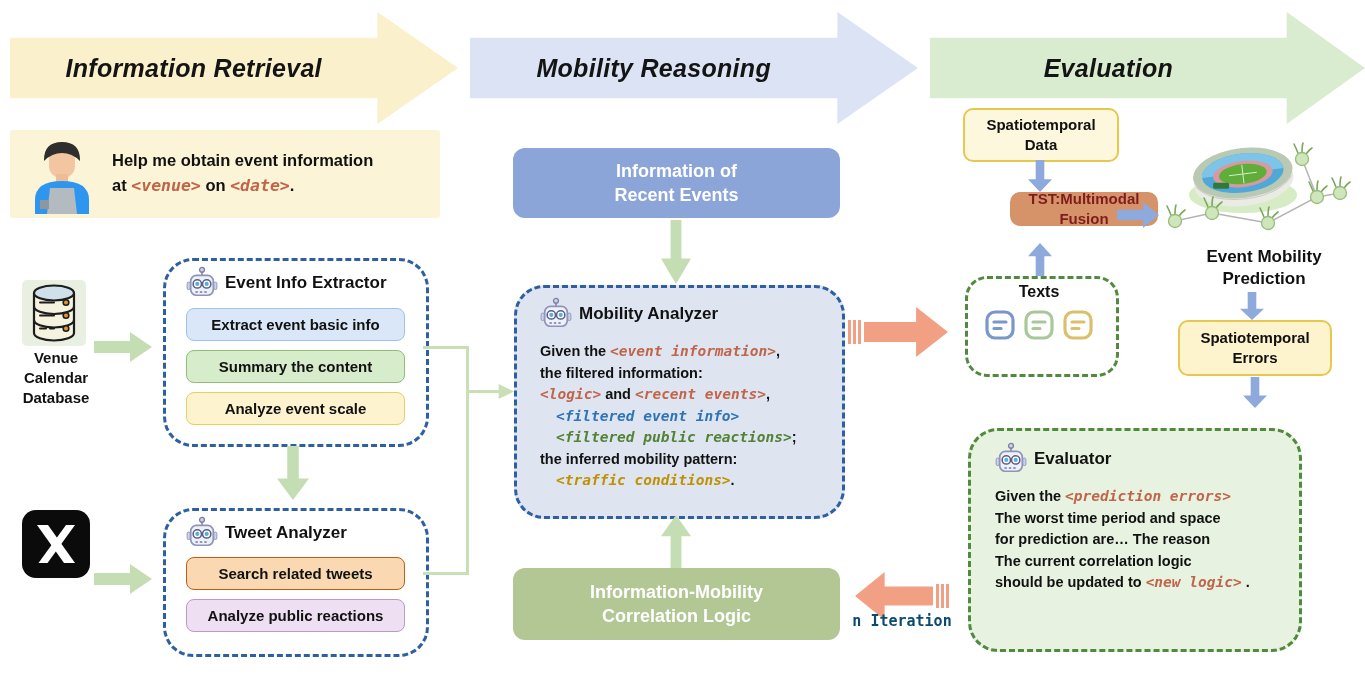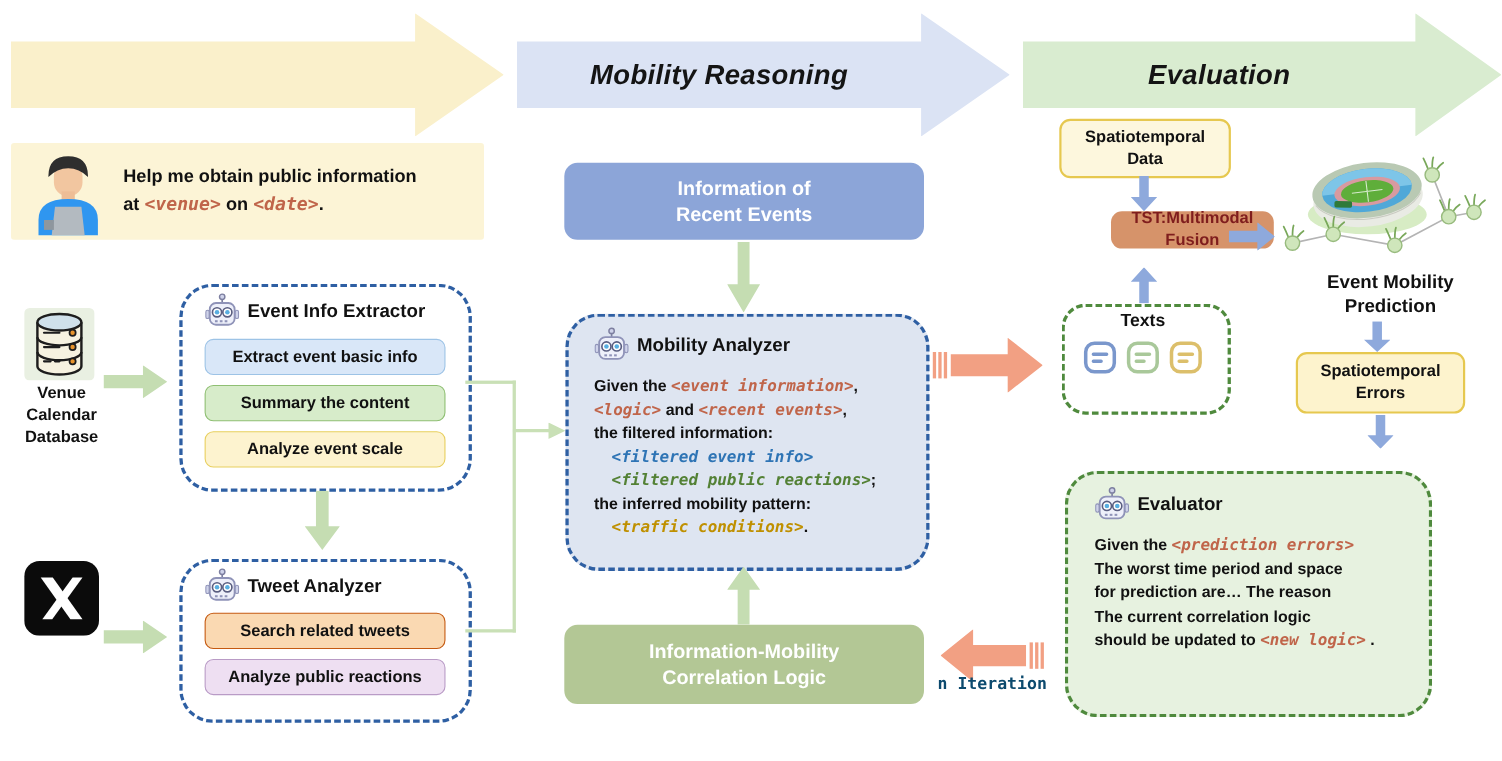--- a/index.html
+++ b/index.html
@@ -87,41 +87,42 @@
       </g>
       <g id="gnode-sym">
         <path d="M-4,-6 q-2,-5 -4,-9 M0,-6 q0,-7 1,-10 M4,-5 q3,-4 6,-6" stroke="#79a85a" stroke-width="1.6" fill="none" stroke-linecap="round"></path>
         <circle r="6.5" fill="#cfe6bb" stroke="#98bb7e" stroke-width="1.3"></circle>
       </g>
     </defs>
   </svg>
 
   <div class="abs banner" style="left:10px;top:12px;width:448px;">
     <div class="banner-shape bg-yellow"></div>
+    <div class="banner-label">Information Retrieval</div>
   </div>
   <div class="abs banner" style="left:470px;top:12px;width:448px;">
     <div class="banner-shape bg-blue"></div>
     <div class="banner-label">Mobility Reasoning</div>
   </div>
   <div class="abs banner" style="left:930px;top:12px;width:435px;">
     <div class="banner-shape bg-green"></div>
     <div class="banner-label">Evaluation</div>
   </div>
 
   <div class="abs" style="left:10px;top:130px;width:430px;height:88px;background:#fcf4d6;border-radius:3px;"></div>
   <svg class="abs" style="left:24px;top:136px;" width="76" height="78" viewBox="0 0 70 78">
     <rect x="22" y="12" width="26" height="30" rx="12" fill="#f2c6a0"></rect>
     <path d="M17,24 q0,-18 18,-18 q18,0 18,18 l0,1 q-8,-8 -18,-8 q-10,0 -18,8 z" fill="#2e2e2e"></path>
     <rect x="29" y="38" width="12" height="10" fill="#eebd96"></rect>
     <path d="M8,78 v-14 q0,-19 27,-19 q27,0 27,19 v14 z" fill="#2f96f0"></path>
     <path d="M20,78 l3,-26 h24 l3,26 z" fill="#b3bac0"></path>
     <rect x="13" y="64" width="9" height="9" fill="#8f979e"></rect>
   </svg>
   <div class="abs" style="left:112px;top:148px;font-size:16.5px;font-weight:bold;line-height:25px;">
-    <div>Help me obtain public information</div>
+    <div>Help me obtain event information</div>
     <div><span>at </span><span class="tok c-accent">&lt;venue&gt;</span><span> on </span><span class="tok c-accent">&lt;date&gt;</span><span>.</span></div>
   </div>
 
   <svg class="abs" style="left:22px;top:280px;" width="64" height="66" viewBox="0 0 64 66">
     <rect x="0" y="0" width="64" height="66" rx="5" fill="#e9f0e2"></rect>
     <path d="M12,13 v40 a20,7.5 0 0 0 40,0 v-40" fill="#f6f2e0" stroke="#1d1d1d" stroke-width="2.2"></path>
     <ellipse cx="32" cy="13" rx="20" ry="7.5" fill="#cfe0ea" stroke="#1d1d1d" stroke-width="2.2"></ellipse>
     <path d="M12,26.5 a20,7.5 0 0 0 40,0" fill="none" stroke="#1d1d1d" stroke-width="2.2"></path>
     <path d="M12,40 a20,7.5 0 0 0 40,0" fill="none" stroke="#1d1d1d" stroke-width="2.2"></path>
     <g stroke="#1d1d1d" stroke-width="2" stroke-linecap="round">
@@ -185,22 +186,22 @@
 
   <div class="abs dashed-blue" style="left:514px;top:285px;width:325px;height:228px;background:#dee5f1;"></div>
   <div class="hdr" style="left:540px;top:297px;">
     <svg width="32" height="34" viewBox="0 0 34 36">
         <use href="#robot-sym"></use>
       </svg>
     <span>Mobility Analyzer</span>
   </div>
   <div class="codeblock" style="left:540px;top:341px;">
     <div class="codeline"><span>Given the </span><span class="tok c-accent">&lt;event information&gt;</span><span>,</span></div>
+    <div class="codeline"><span>the filtered information:</span></div>
     <div class="codeline"><span class="tok c-accent">&lt;logic&gt;</span><span> and </span><span class="tok c-accent">&lt;recent events&gt;</span><span>,</span></div>
-    <div class="codeline"><span>the filtered information:</span></div>
     <div class="codeline indent"><span class="tok c-blue">&lt;filtered event info&gt;</span></div>
     <div class="codeline indent"><span class="tok c-green">&lt;filtered public reactions&gt;</span><span>;</span></div>
     <div class="codeline"><span>the inferred mobility pattern:</span></div>
     <div class="codeline indent"><span class="tok c-gold">&lt;traffic conditions&gt;</span><span>.</span></div>
   </div>
 
   <div class="ar up g" style="left:661px;top:515px;width:30px;height:53px;"></div>
   <div class="abs pill" style="left:513px;top:568px;width:327px;height:72px;background:#b3c795;border-radius:12px;color:#fff;font-size:18px;line-height:24px;">Information-Mobility
 Correlation Logic</div>
 

